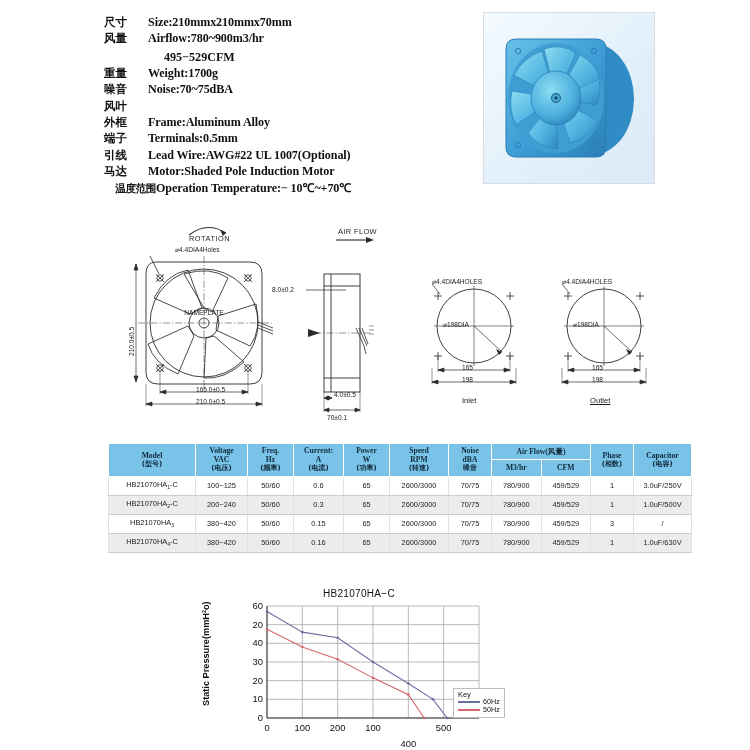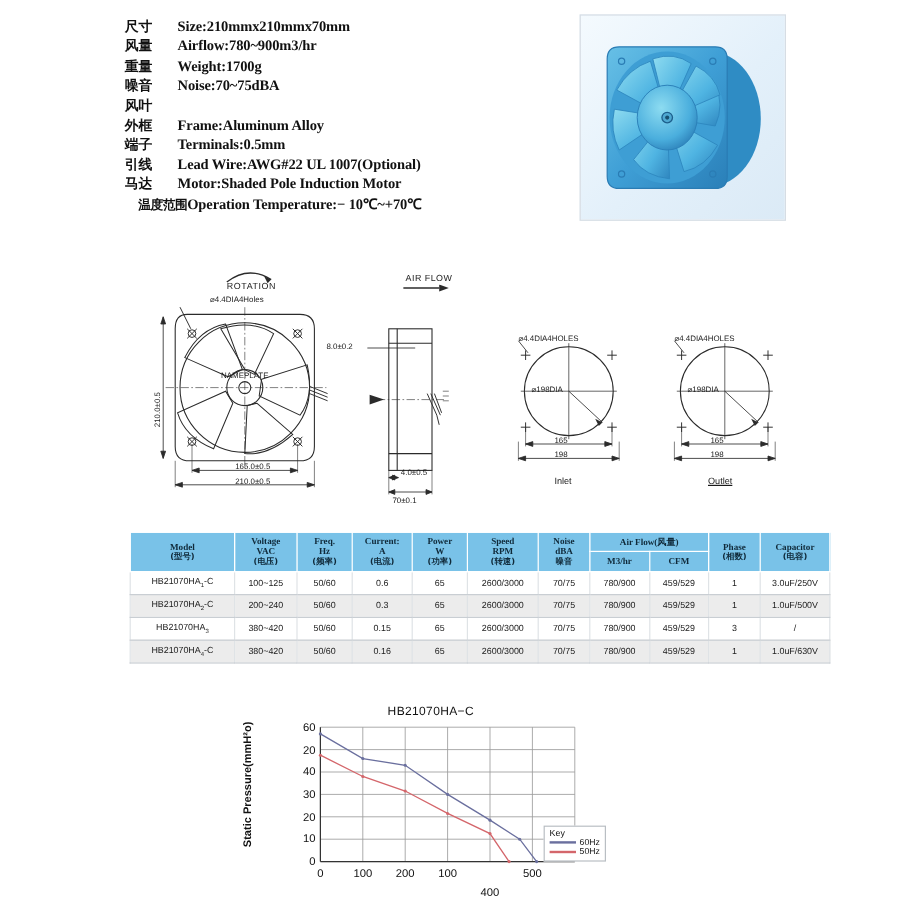--- a/index.html
+++ b/index.html
@@ -91,20 +91,23 @@
 <div class="page">
 
   <div class="spec">
     <div class="spec-row">
       <span class="spec-cn">尺寸</span>
       <span class="spec-en">Size:210mmx210mmx70mm</span>
     </div>
     <div class="spec-row">
       <span class="spec-cn">风量</span>
       <span class="spec-en">Airflow:780~900m3/hr</span>
+    </div>
+    <div>
+      <span class="spec-cont">495−529CFM</span>
     </div>
     <div class="spec-row">
       <span class="spec-cn">重量</span>
       <span class="spec-en">Weight:1700g</span>
     </div>
     <div class="spec-row">
       <span class="spec-cn">噪音</span>
       <span class="spec-en">Noise:70~75dBA</span>
     </div>
     <div class="spec-row">

